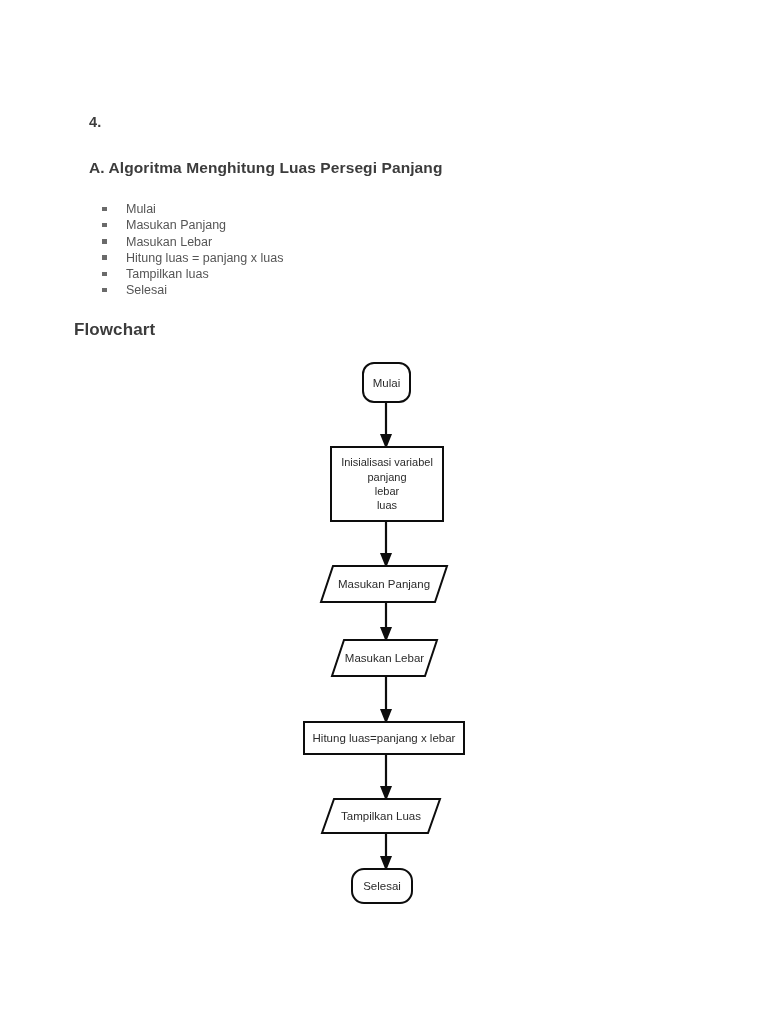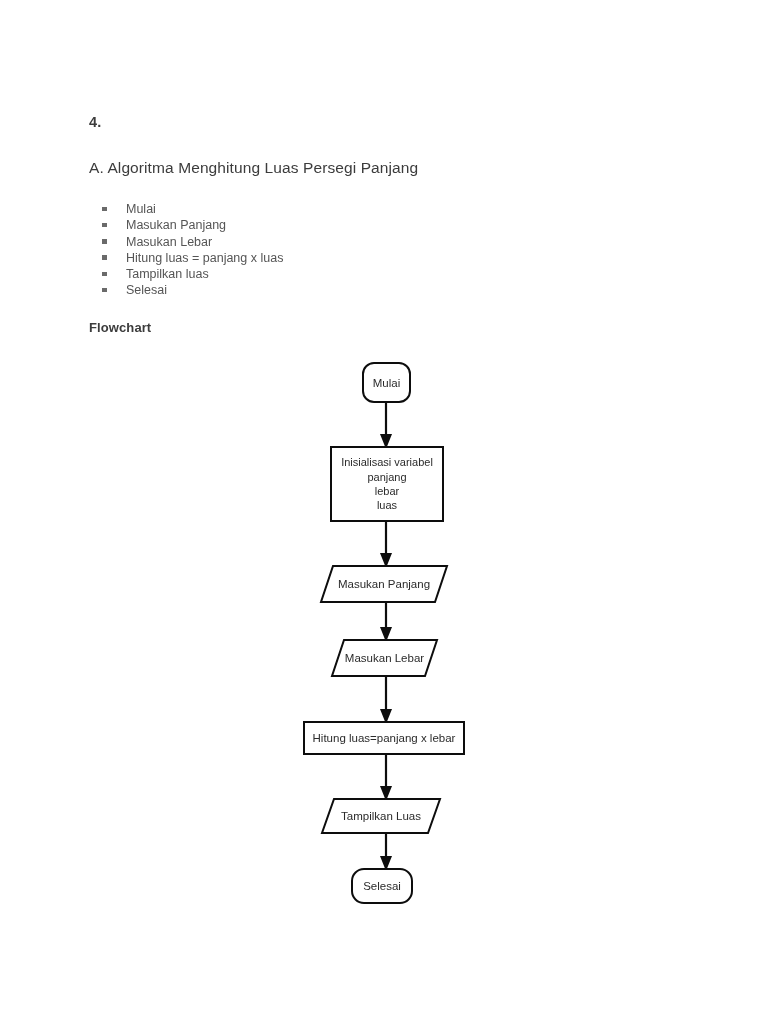--- a/index.html
+++ b/index.html
@@ -28,21 +28,21 @@
     font-size: 14.5px;
     font-weight: bold;
     color: #3c3c3c;
     letter-spacing: 0.1px;
   }
   .section-title {
     position: absolute;
     left: 89px;
     top: 159px;
     font-size: 15.5px;
-    font-weight: normal;
+    font-weight: bold;
     color: #3c3c3c;
     letter-spacing: 0.1px;
     white-space: nowrap;
   }
   .algo-list {
     position: absolute;
     left: 100px;
     top: 201px;
     margin: 0;
     padding: 0;
@@ -59,23 +59,23 @@
   .algo-list li .bullet {
     position: absolute;
     left: 2px;
     top: 5.5px;
     width: 4.5px;
     height: 4.5px;
     background: #6a6a6a;
   }
   .flowchart-title {
     position: absolute;
-    left: 89px;
+    left: 74px;
     top: 320px;
-    font-size: 13px;
+    font-size: 17px;
     font-weight: bold;
     color: #3c3c3c;
     letter-spacing: 0.1px;
   }
 
   
   .flowchart {
     position: absolute;
     left: 0;
     top: 0;

